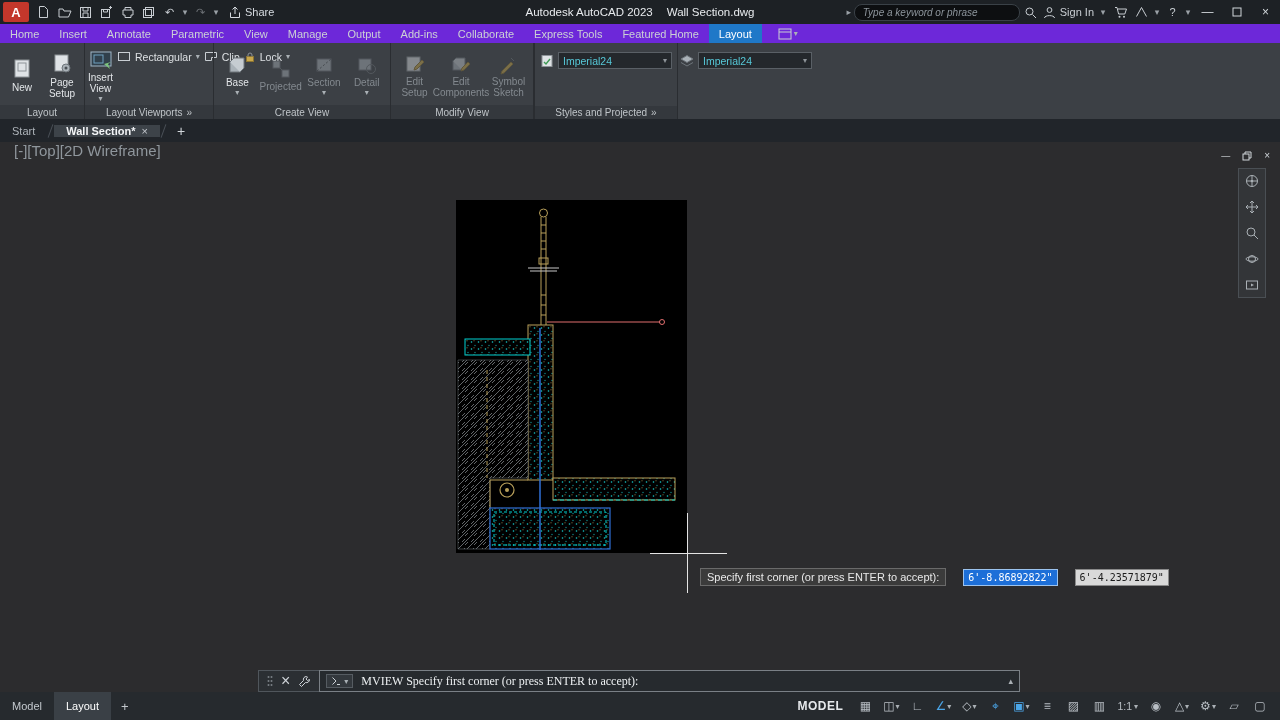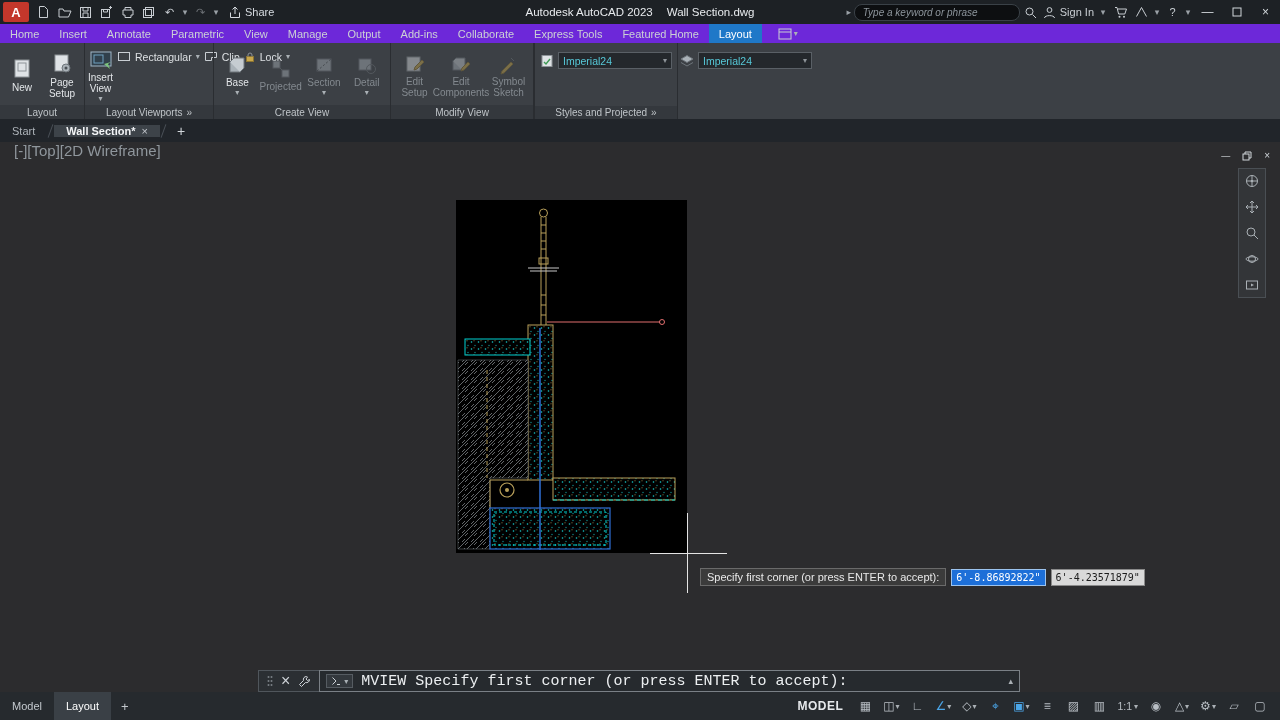--- a/index.html
+++ b/index.html
@@ -59,35 +59,35 @@
   
   .canvas{position:absolute;left:0;top:142px;width:1280px;height:550px;background:#2c2c2e;}
   .vp-label{position:absolute;left:14px;top:0;color:#8f969c;font-size:15px;}
   .vp-controls{position:absolute;right:10px;top:8px;display:flex;gap:12px;color:#d2d7db;font-size:10px;align-items:center;}
   .navbar{position:absolute;right:14px;top:26px;width:26px;background:rgba(58,62,66,.55);
           border:1px solid #4a4f54;display:flex;flex-direction:column;align-items:center;padding:3px 0;gap:8px;}
   .nav-item{width:18px;height:18px;display:flex;align-items:center;justify-content:center;}
   .paper{position:absolute;left:456px;top:58px;width:231px;height:353px;background:#000;}
   .ch-v{position:absolute;left:687px;top:371px;width:1px;height:80px;background:#e4e4e4;}
   .ch-h{position:absolute;left:650px;top:411px;width:77px;height:1px;background:#e4e4e4;}
-  .dyn{position:absolute;left:700px;top:426px;display:flex;gap:5px;align-items:center;
+  .dyn{position:absolute;left:700px;top:426px;display:flex;gap:17px;align-items:center;
        font-family:"DejaVu Sans Mono",monospace;font-size:10px;}
   .dyn-chip{background:#3b3b3b;border:1px solid #6a6a6a;color:#e9e9e9;padding:2px 6px;
             font-family:"Liberation Sans",sans-serif;font-size:11px;}
   .dyn-x{background:#1d6fd8;border:1px solid #9cc3ee;color:#fff;padding:2px 4px;}
   .dyn-y{background:#d9d9d9;border:1px solid #8a8a8a;color:#1c1c1c;padding:2px 4px;}
   
   .cmddock{position:absolute;left:258px;top:528px;width:762px;height:22px;display:flex;align-items:stretch;}
   .cmd-left{display:flex;align-items:center;gap:8px;background:#2b2f33;border:1px solid #50565c;
             border-right:none;padding:0 8px;color:#cfd4d9;}
   .cmd-field{flex:1;display:flex;align-items:center;gap:8px;background:rgba(38,42,46,.95);
              border:1px solid #7a8086;padding:0 6px;color:#eceff1;}
   .cmd-chip{display:flex;align-items:center;gap:3px;background:#33383d;border:1px solid #565c62;
             padding:1px 4px;color:#cfd4d9;}
-  .cmd-text{font-family:Liberation Mono, monospace;font-size:15px;white-space:nowrap;}
+  .cmd-text{font-family:Liberation Serif, serif;font-size:12px;white-space:nowrap;}
   .cmd-up{margin-left:auto;color:#aab0b5;font-size:9px;}
   
   .statusbar{position:absolute;left:0;top:692px;width:1280px;height:28px;background:#262a2e;
              display:flex;align-items:center;font-size:11px;color:#c3c8cd;}
   .sb-tab{padding:0 12px;height:28px;display:flex;align-items:center;}
   .sb-tab.active{background:#3a4046;color:#fff;}
   .sb-plus{padding:0 10px;font-size:13px;}
   .sb-right{margin-left:auto;display:flex;align-items:center;gap:2px;padding-right:8px;}
   .sb-btn{min-width:20px;height:22px;display:flex;align-items:center;justify-content:center;
           color:#b8bec4;font-size:12px;padding:0 2px;gap:1px;}

